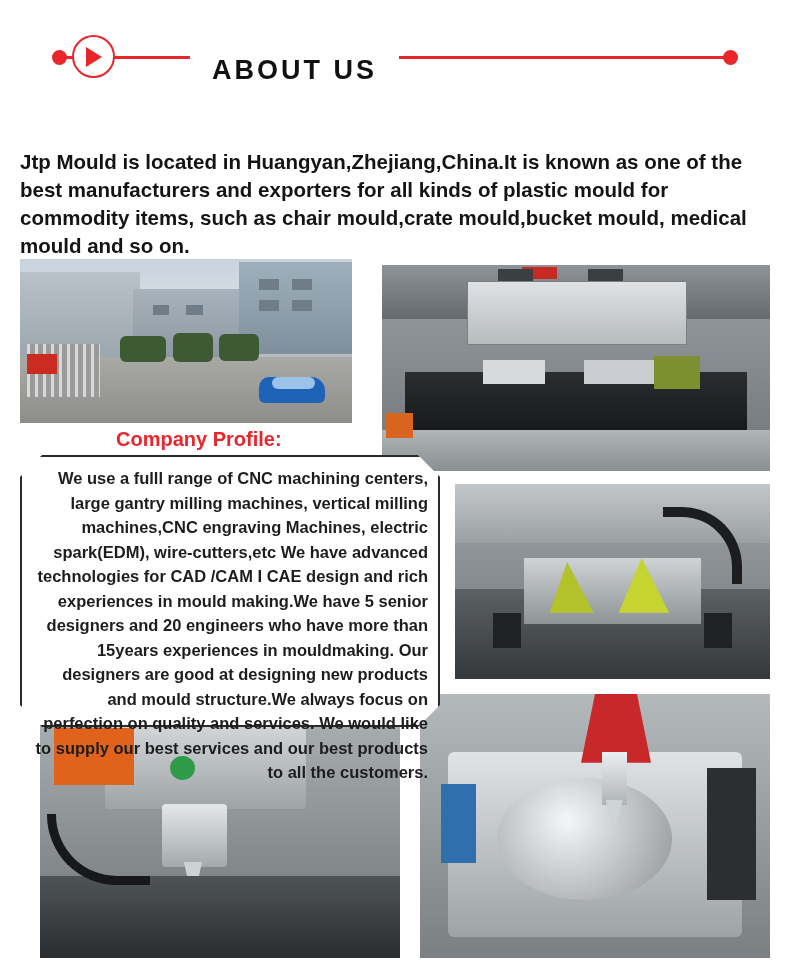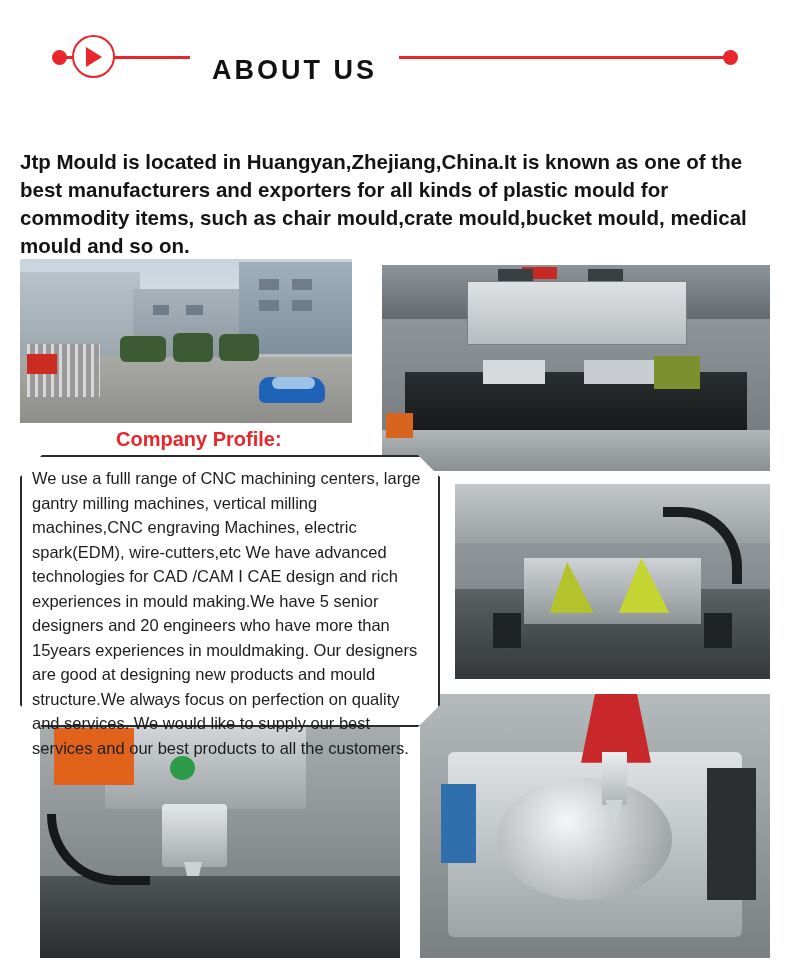--- a/index.html
+++ b/index.html
@@ -185,21 +185,22 @@
   }
   .profile-text {
     position: absolute;
     left: 32px;
     top: 466px;
     width: 396px;
     height: 250px;
     font-size: 16.5px;
     line-height: 24.5px;
     color: #1d1d1d;
-    text-align: left;
+    text-align: right;
+    font-weight: bold;
   }
 </style>
 </head>
 <body>
 
 <div class="header">
   <div class="header-rule"></div>
   <div class="header-dot left"></div>
   <div class="header-dot right"></div>
   <div class="header-circle"></div>

